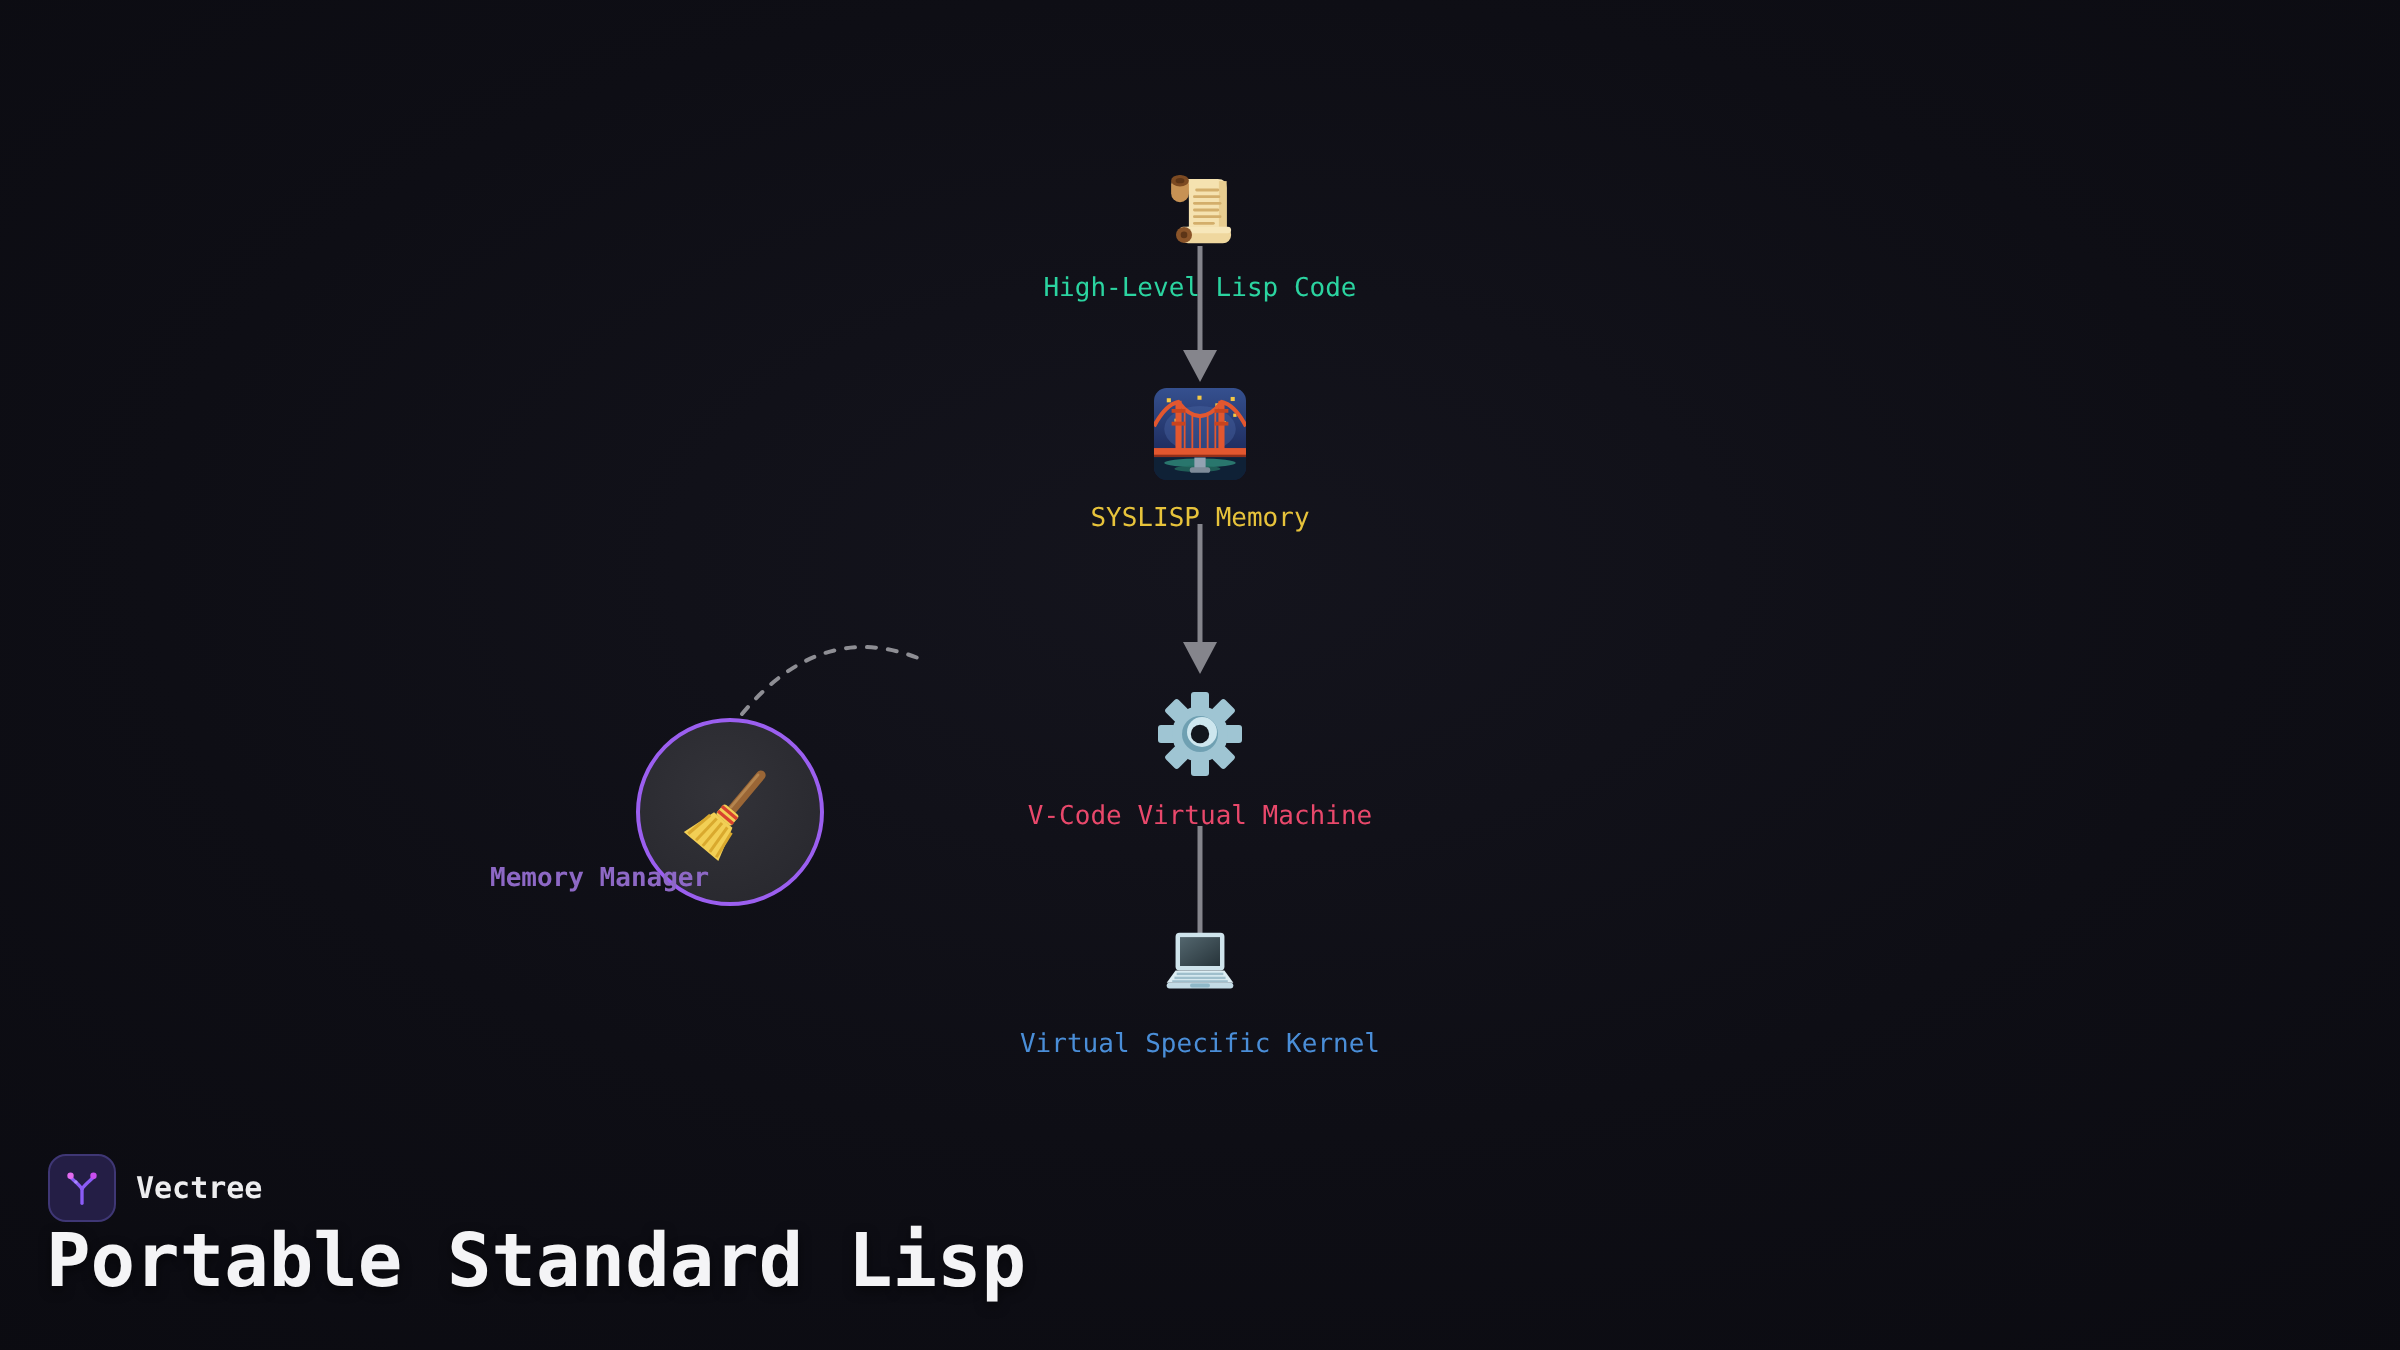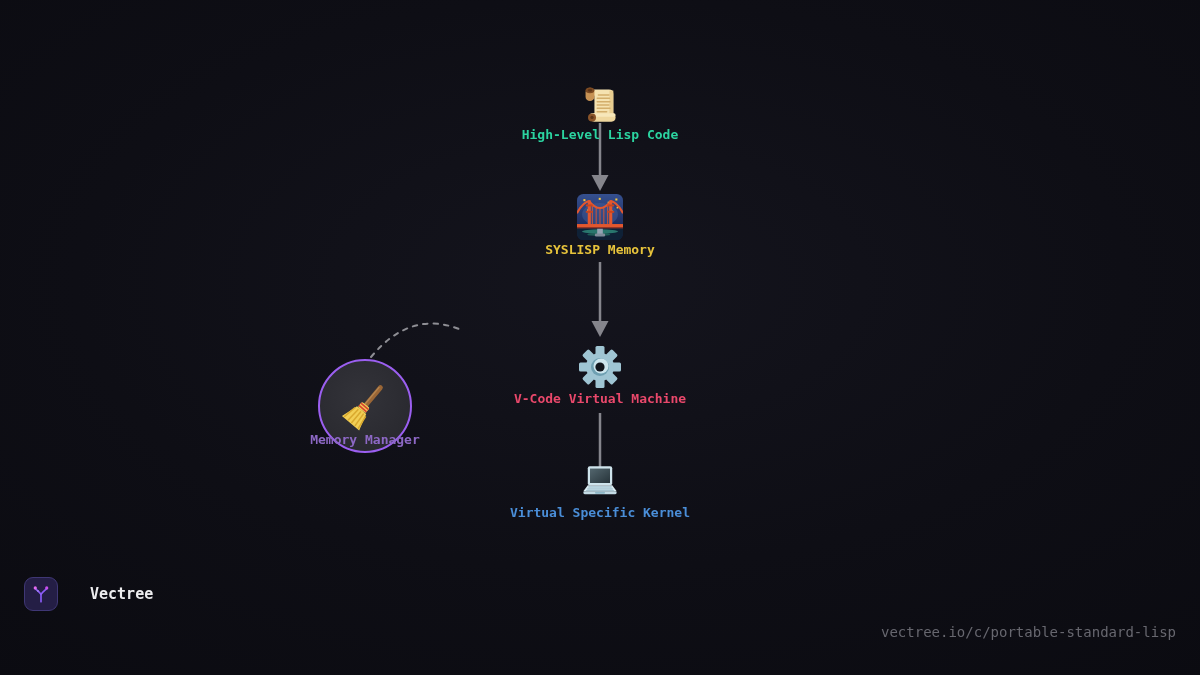--- a/index.html
+++ b/index.html
@@ -4,43 +4,43 @@
 <style>
   html,body{margin:0;padding:0;background:#0b0b10;}
   .canvas{
     position:relative;width:1200px;height:675px;overflow:hidden;
     background:radial-gradient(ellipse 950px 520px at 50% 42%, #14141d 0%, #0e0e15 55%, #0b0b11 100%);
     font-family:"DejaVu Sans Mono","Liberation Mono",monospace;
   }
   .connector-layer{position:absolute;left:0;top:0;z-index:1;}
   .node{position:absolute;width:360px;display:flex;flex-direction:column;align-items:center;z-index:2;}
   .node-icon{display:block;}
-  .node-label{margin-top:2px;font-size:13px;font-weight:700;line-height:15px;white-space:nowrap;}
+  .node-label{margin-top:12px;font-size:13px;font-weight:400;line-height:15px;white-space:nowrap;}
   .lbl-teal{color:#2bd4a0;}
   .lbl-gold{color:#e7c33b;}
   .lbl-pink{color:#e9486b;}
   .lbl-blue{color:#4a8ed8;}
   .lbl-purple{color:#8d68c5;}
   .memory-circle{
     position:absolute;left:318px;top:359px;width:94px;height:94px;box-sizing:border-box;
     border:2.5px solid #9b5ff0;border-radius:50%;
     background:radial-gradient(circle at 45% 40%, #333339 0%, #2a2a30 70%, #26262b 100%);
     display:flex;align-items:center;justify-content:center;z-index:2;
   }
   .memory-label{
-    position:absolute;left:245px;top:432px;width:240px;text-align:center;z-index:3;
+    position:absolute;left:245px;top:432px;width:240px;text-align:left;z-index:3;
     font-size:13px;font-weight:600;line-height:15px;
   }
   .logo-badge{
     position:absolute;left:24px;top:577px;width:34px;height:34px;box-sizing:border-box;
     border-radius:9px;background:#241e45;border:1px solid #3f3775;
     display:flex;align-items:center;justify-content:center;z-index:2;
   }
   .brand-name{
-    position:absolute;left:68px;top:585px;font-size:15px;font-weight:700;color:#ededef;z-index:2;margin-left:22px;
+    position:absolute;left:68px;top:585px;font-size:15px;font-weight:700;color:#ededef;z-index:2;
   }
   .deck-title{
     position:absolute;left:23px;top:611px;font-size:37px;font-weight:700;color:#f4f4f6;
     line-height:40px;white-space:nowrap;z-index:2;text-shadow:0 2px 6px rgba(0,0,0,0.5);
   }
   .deck-url{
     position:absolute;right:24px;top:624px;font-size:14px;color:#67676f;z-index:2;white-space:nowrap;
   }
 </style>
 </head>
@@ -207,15 +207,15 @@
         <path d="M17 27 L17 17.5"></path>
         <path d="M17 17.5 C15 14.5 12 12.5 9.5 10"></path>
         <path d="M17 17.5 C19 14.5 22 12.5 24.5 10"></path>
       </g>
       <circle cx="9.5" cy="9" r="2.1" fill="#e36bf0"></circle>
       <circle cx="24.5" cy="9" r="2.1" fill="#c94ef0"></circle>
       <circle cx="13" cy="13" r="1.1" fill="#a78bfa"></circle>
     </svg>
   </div>
   <span class="brand-name">Vectree</span>
-  <span class="deck-url">vectree.io/c/portable-standard-lisp</span>
+  <h1 class="deck-title" style="margin:0;">Portable Standard Lisp</h1>
 
 </div>
 
 </body></html>

